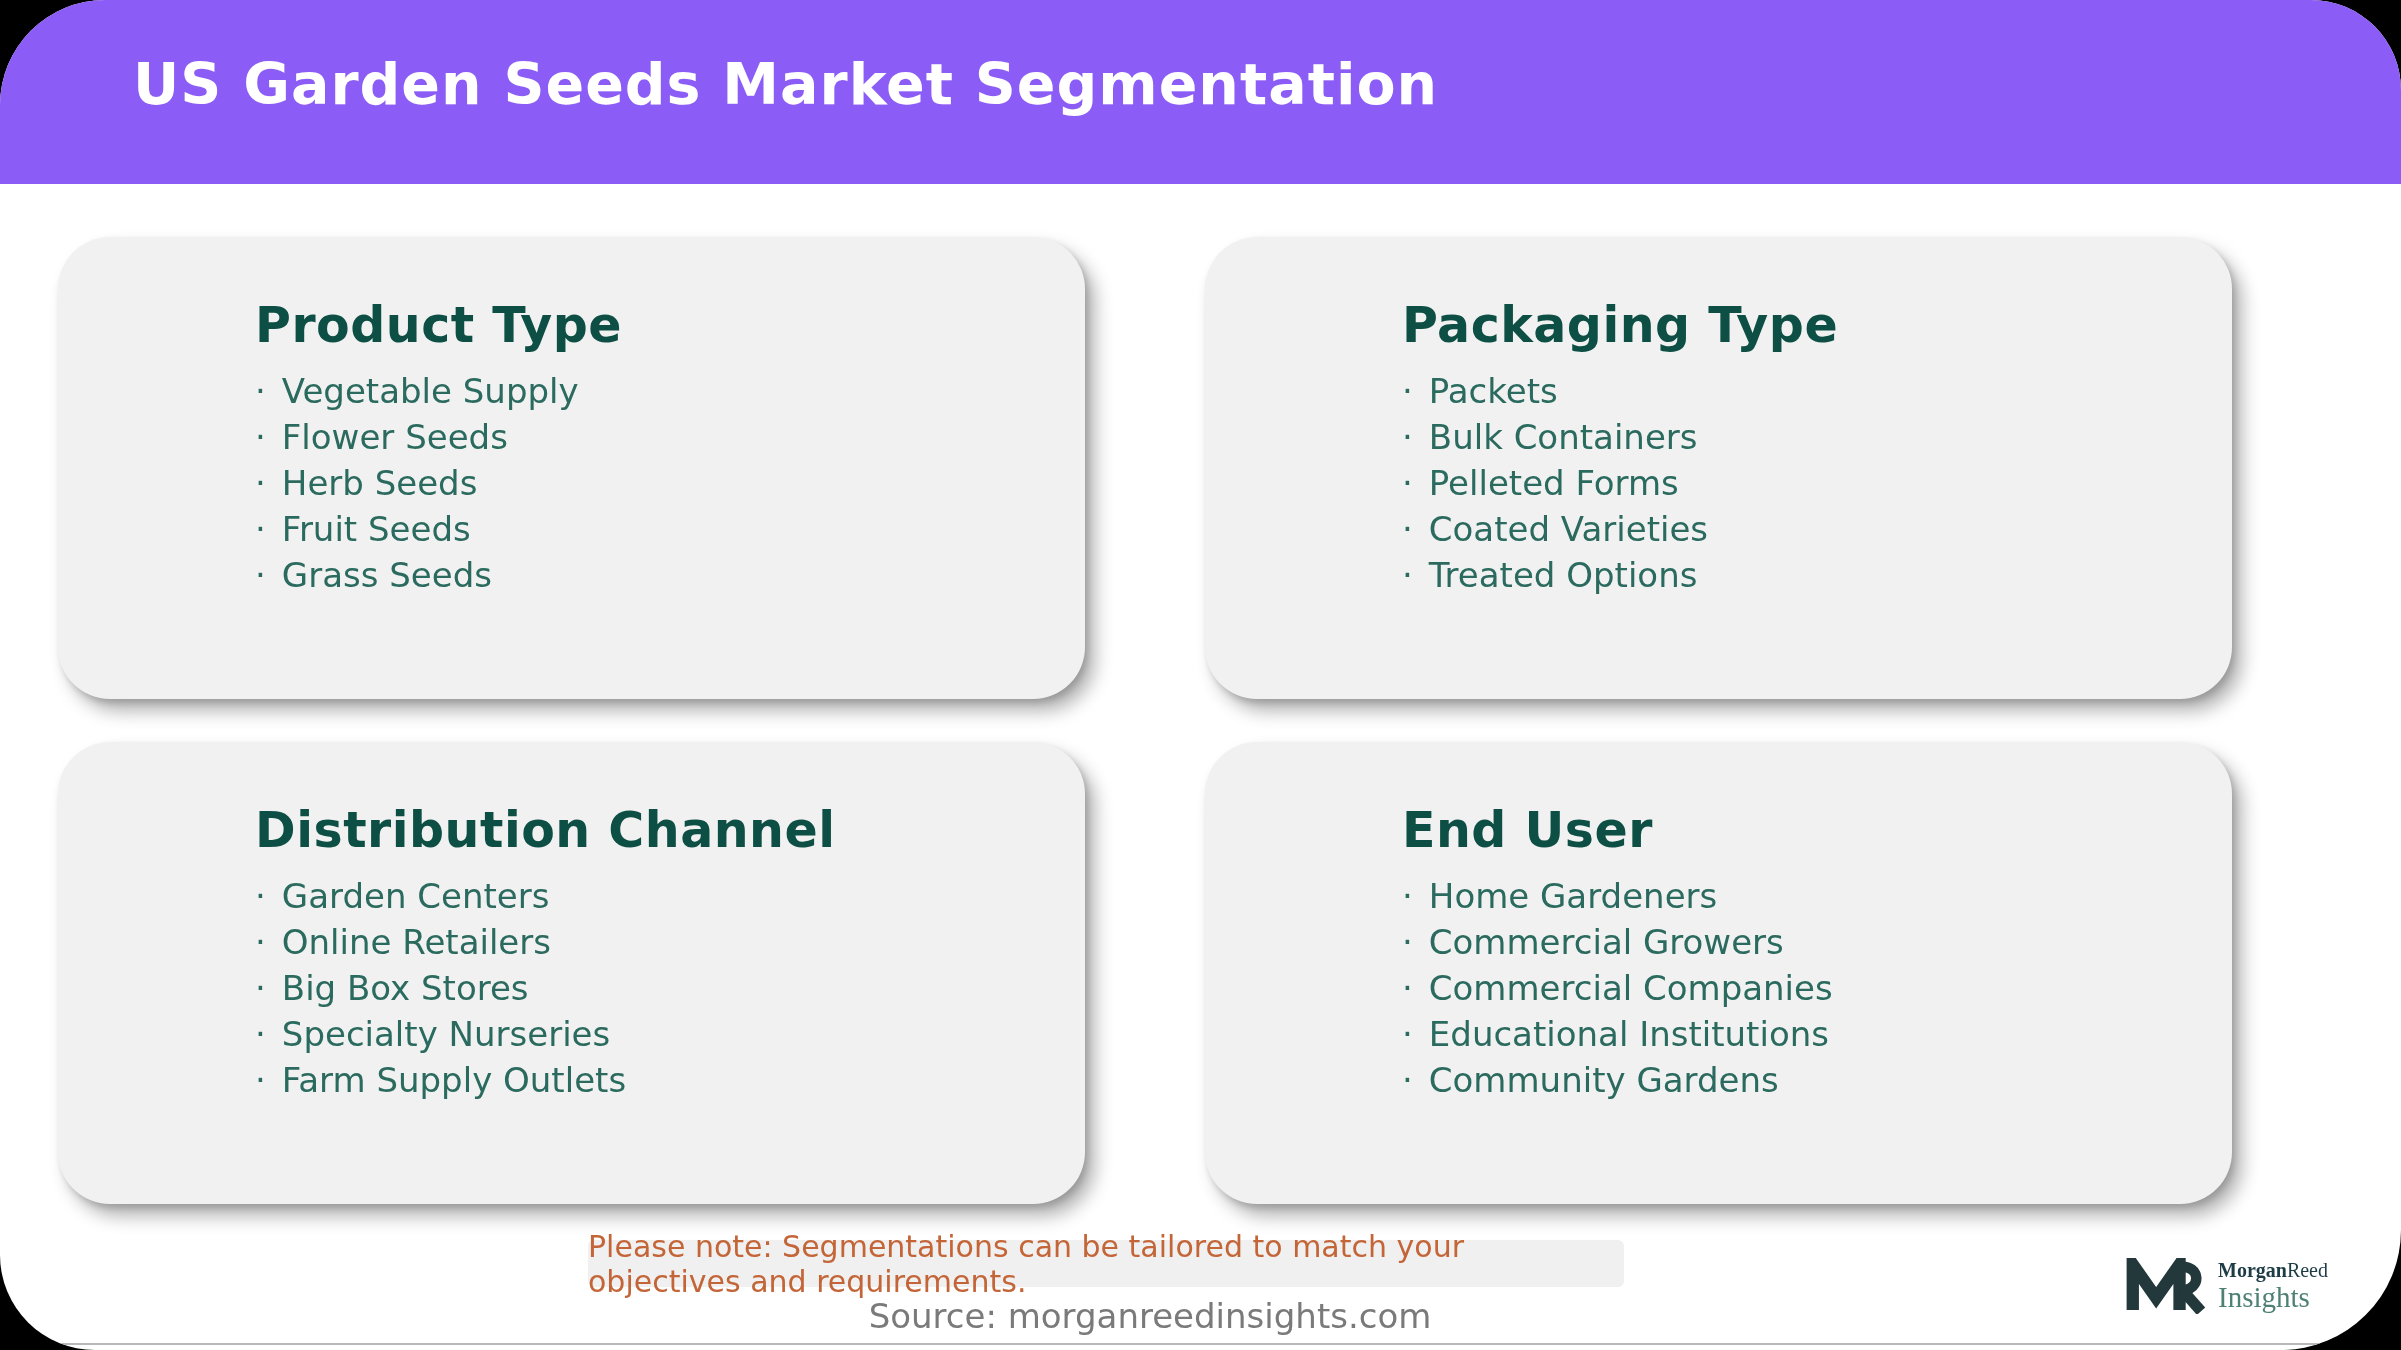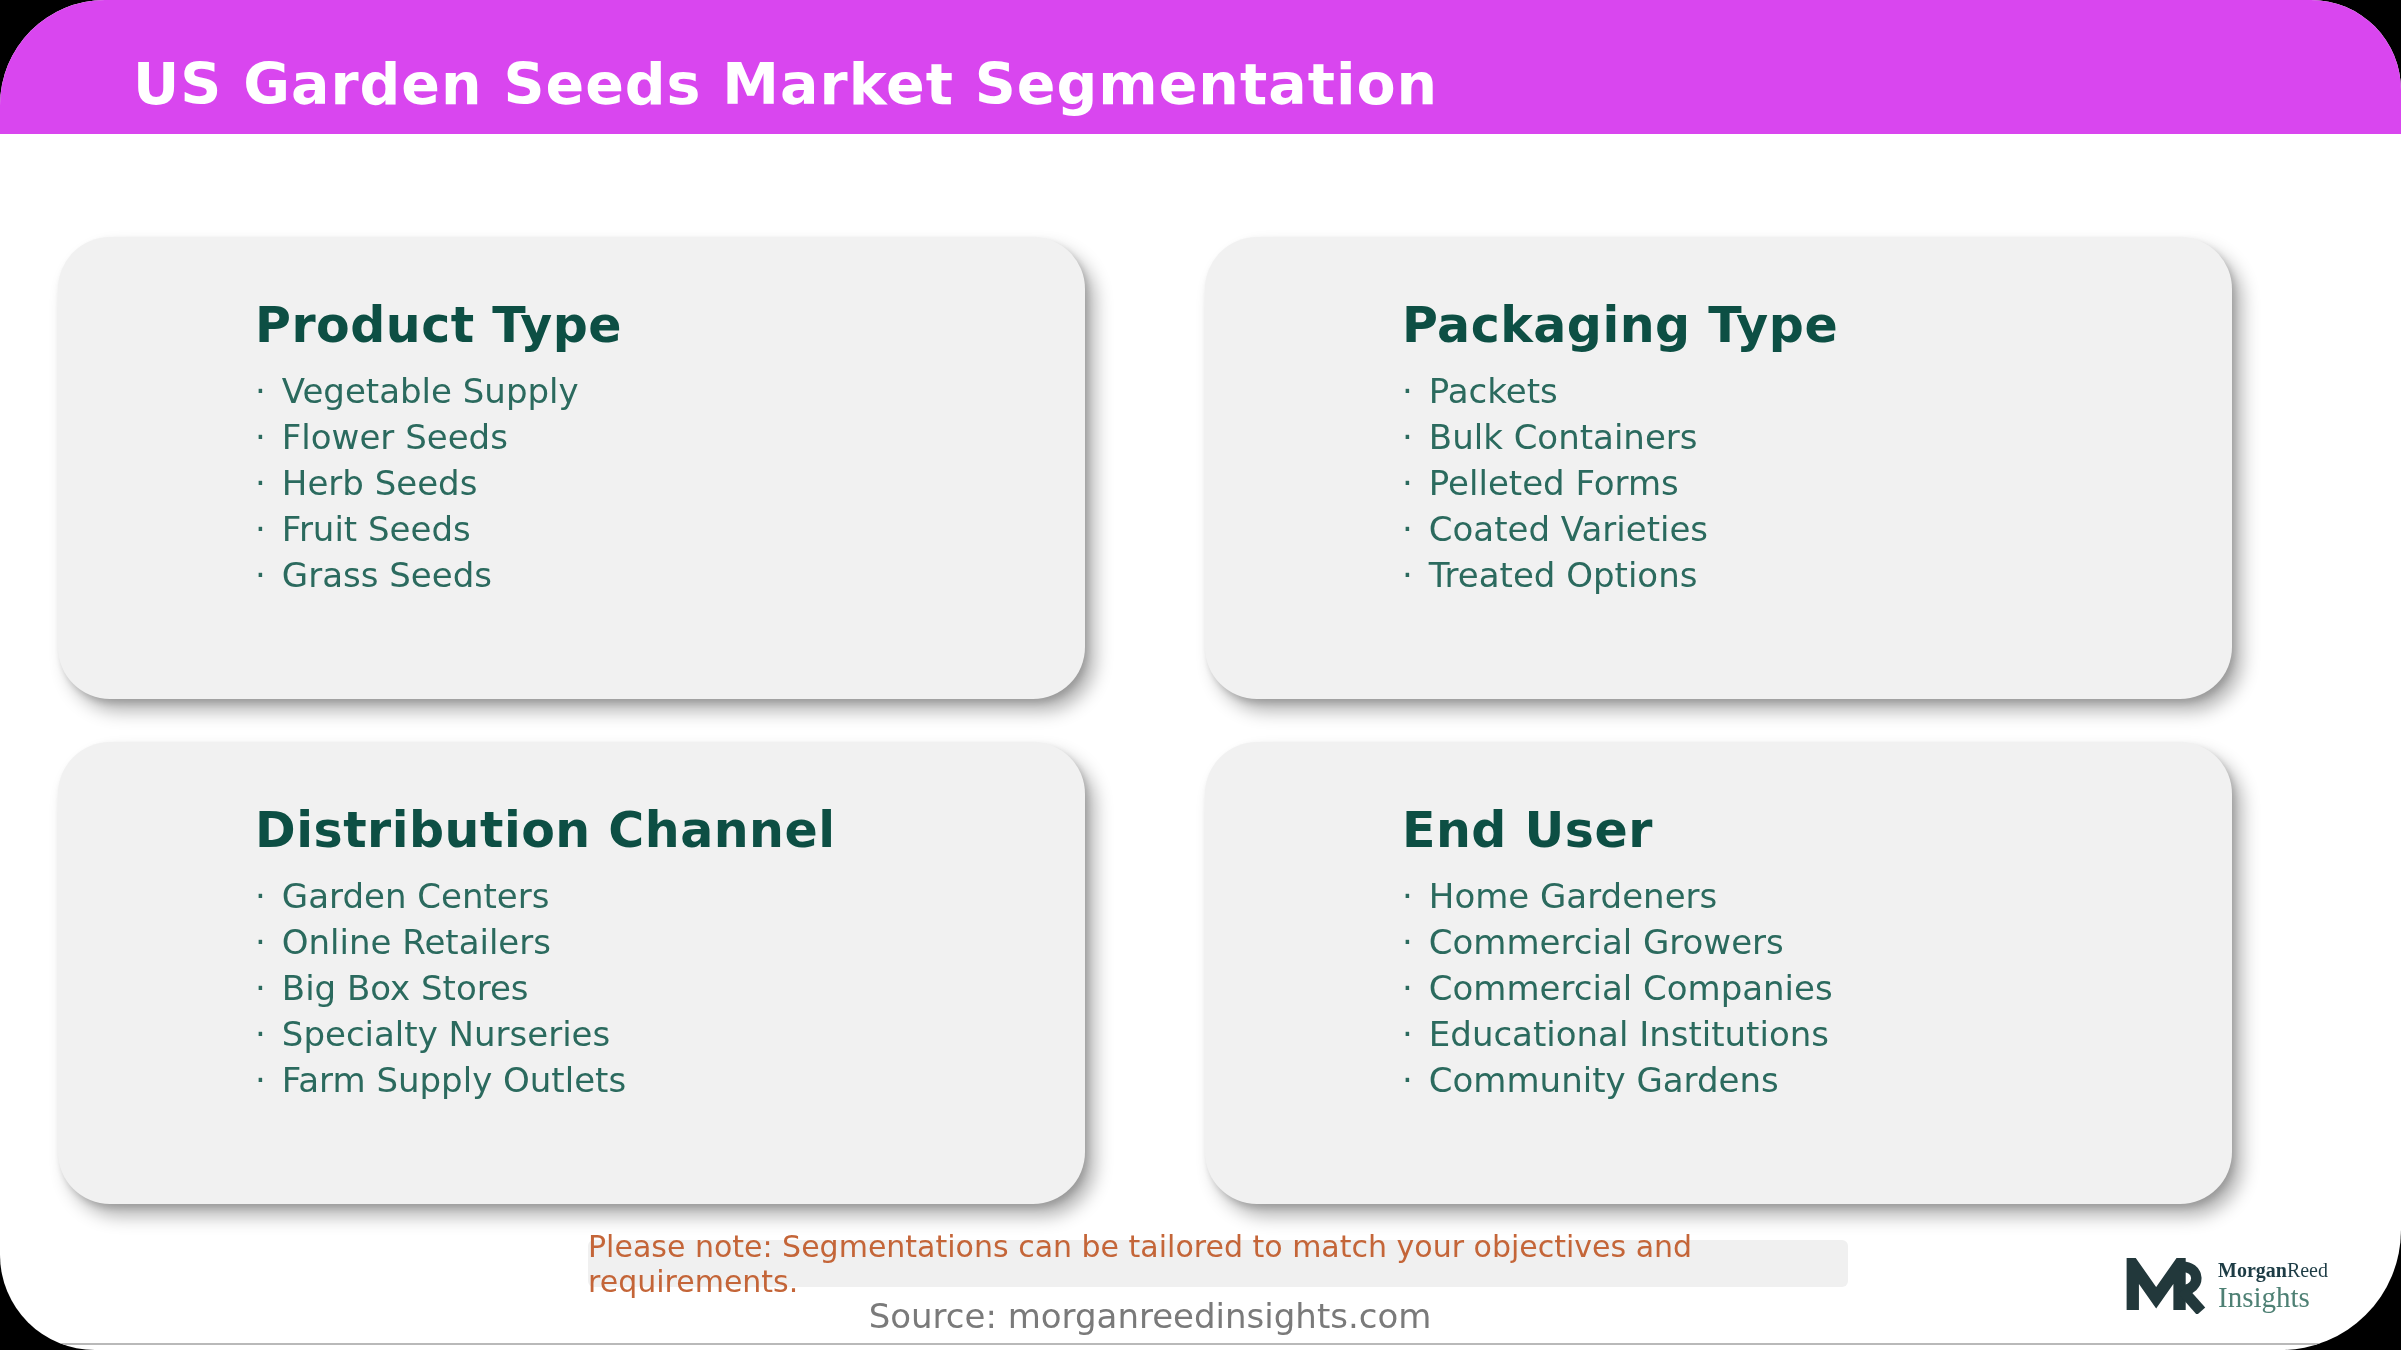--- a/index.html
+++ b/index.html
@@ -11,22 +11,22 @@
     overflow:hidden;
   }
   .page {
     position:absolute; inset:0;
     background:#ffffff;
     border-radius:105px 90px 120px 95px;
     overflow:hidden;
   }
   .header-band {
     position:absolute; top:0; left:0; right:0;
-    height:134px;
-    background:#d946ef;
+    height:184px;
+    background:#8b5cf6;
   }
   .page-title {
     position:absolute; left:133px; top:0; height:167px;
     display:flex; align-items:center;
     color:#ffffff;
     font-size:57px; font-weight:700; letter-spacing:1px;
   }
   .card {
     position:absolute;
     width:1027px; height:462px;
@@ -49,21 +49,21 @@
   .card-list { list-style:none; margin:0; padding:0; }
   .card-list li {
     font-size:34px;
     color:#2b6a5e;
     line-height:46px;
     display:flex; align-items:baseline;
   }
   .dot { margin-right:16px; }
   .note-bar {
     position:absolute; top:1240px; left:588px;
-    width:1260px; height:47px;
+    width:1036px; height:47px;
     background:#f0f0f0;
     border-radius:6px;
     display:flex; align-items:center; justify-content:center;
     font-size:30px;
     color:#c46538;
   }
   .source-text {
     position:absolute; top:1296px; left:0; width:2300px;
     text-align:center;
     font-size:34px;

